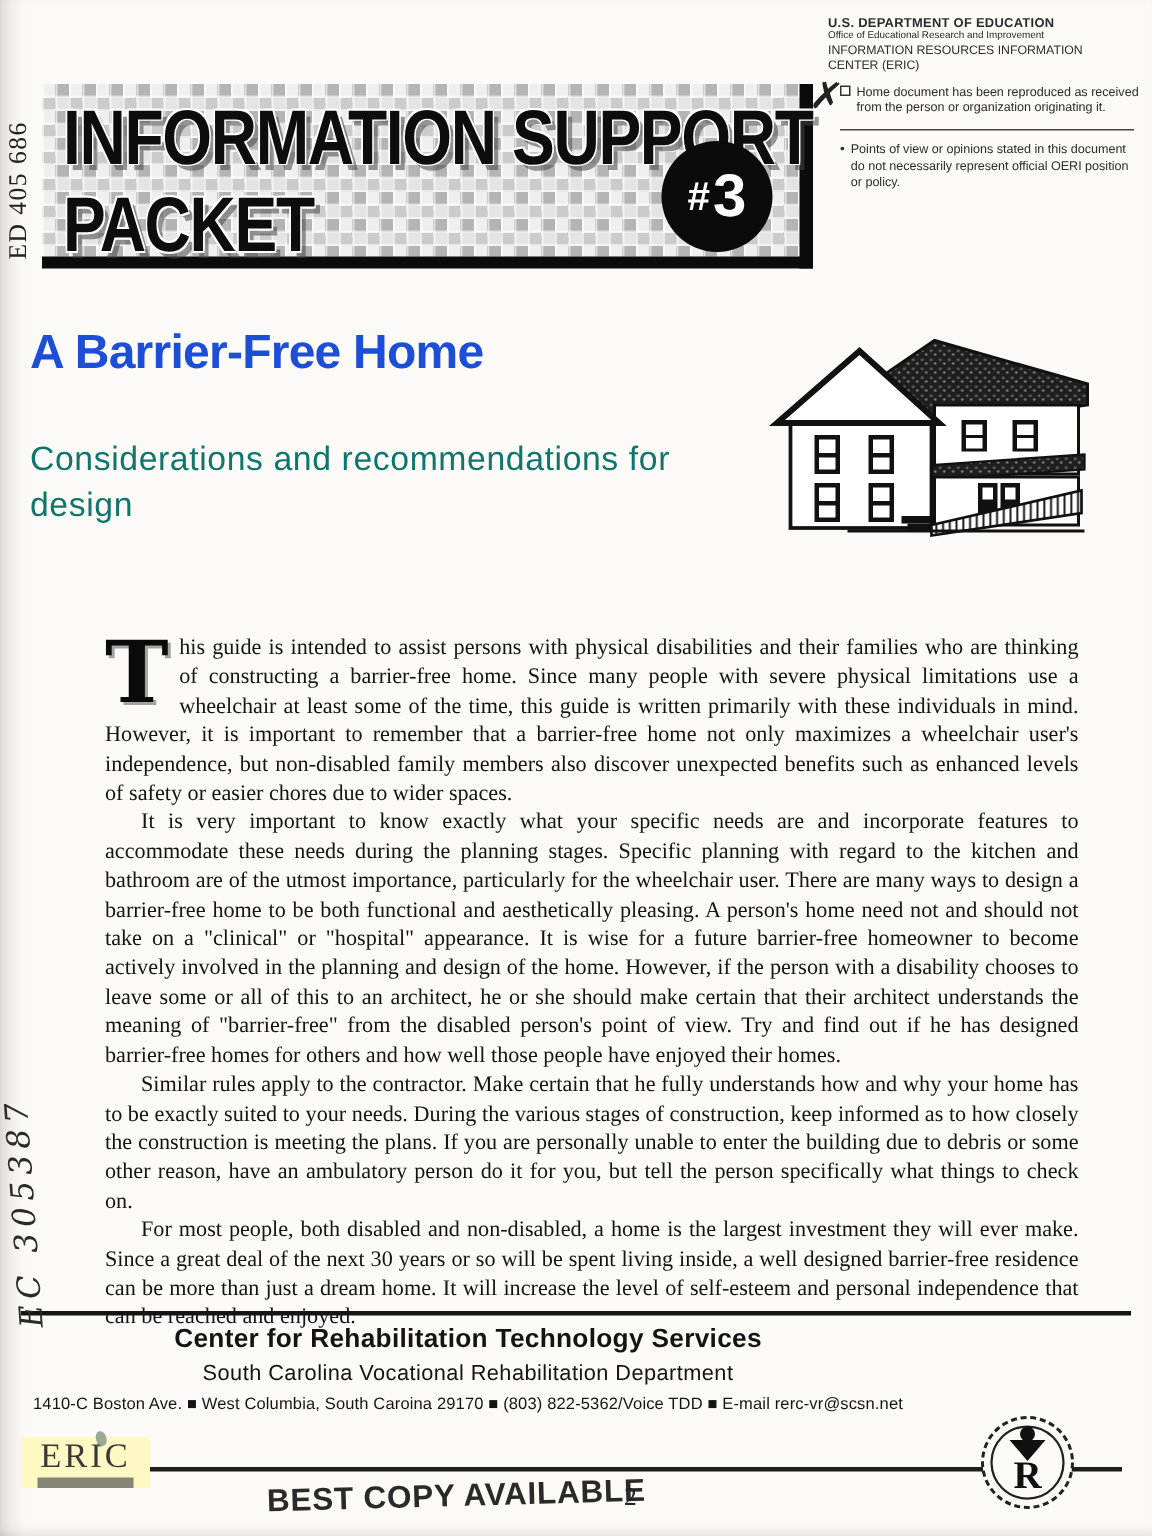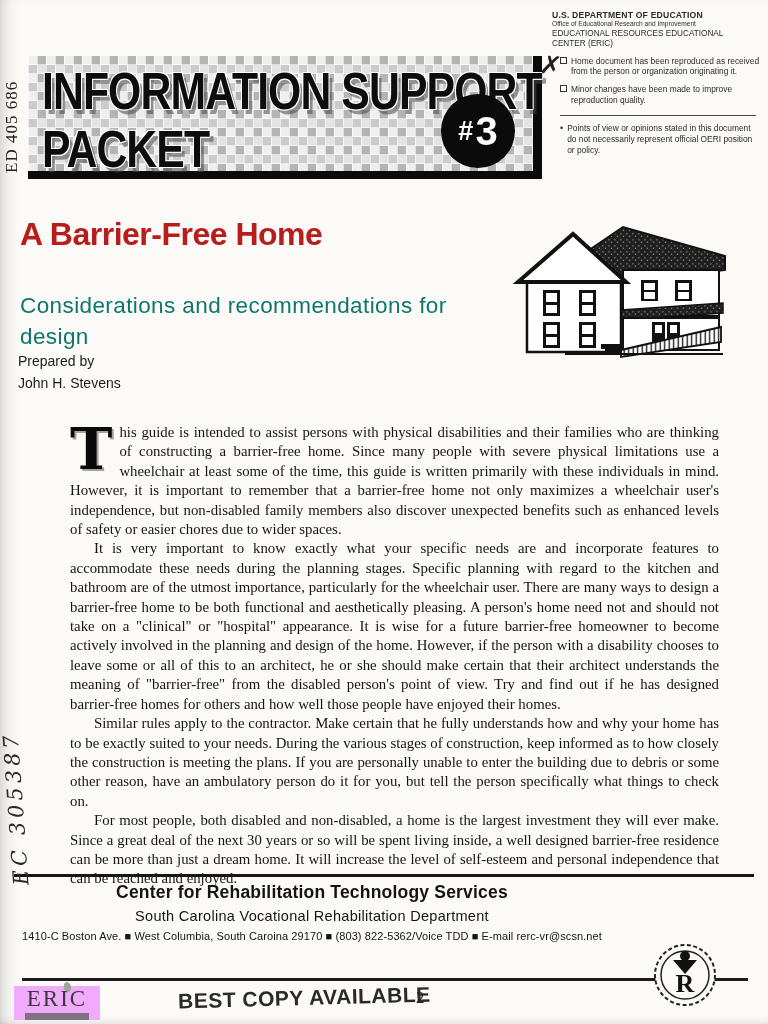--- a/index.html
+++ b/index.html
@@ -63,21 +63,21 @@
   .xmark {
     position:absolute; left:-12px; top:-6px; font-size:26px; color:#222;
     transform:rotate(8deg); font-family:"DejaVu Sans", sans-serif; font-weight:bold;
   }
   .notice-rule { border:none; border-top:1px solid #444; margin:9px 4px 0 8px; }
   .bullet { flex:0 0 auto; font-size:9px; line-height:1; margin-top:1px; }
 
   
   .title {
     position:absolute; left:20px; top:216px;
-    font-size:32px; font-weight:bold; letter-spacing:-.5px; color:#b91c1c;
+    font-size:32px; font-weight:bold; letter-spacing:-.5px; color:#1d4ed8;
   }
   .subtitle {
     position:absolute; left:20px; top:290px; width:470px;
     font-size:22.5px; font-weight:400; letter-spacing:.4px; line-height:1.38; color:#0f766e;
   }
   .prepared { position:absolute; left:18px; top:351px; font-size:14px; line-height:1.55; color:#1c1c1c; }
 
   
   .house { position:absolute; left:505px; top:220px; }
 
@@ -98,21 +98,21 @@
   
   .footer-rule { position:absolute; left:14px; top:874px; width:740px; border-top:3px solid #151515; }
   .footer { position:absolute; left:0; top:882px; width:624px; text-align:center; color:#141414; }
   .footer .org { font-size:17.5px; font-weight:bold; letter-spacing:.2px; }
   .footer .dept { font-size:14.5px; margin-top:5px; letter-spacing:.3px; }
   .footer .addr { font-size:11px; margin-top:6px; letter-spacing:.1px; }
   .footer .date { font-size:14px; font-weight:bold; margin-top:5px; letter-spacing:1px; }
 
   
   .bottom-rule { position:absolute; left:22px; top:978px; width:726px; border-top:3px solid #1d1d1d; }
-  .eric-logo { position:absolute; left:14px; top:986px; width:86px; text-align:center; background:#f0abfc; }
+  .eric-logo { position:absolute; left:14px; top:958px; width:86px; text-align:center; background:#fef9c3; }
   .eric-logo .word {
     font-family:"Liberation Serif", serif; font-size:23px; letter-spacing:2px; color:#3a3a3a; position:relative;
   }
   .eric-leaf {
     position:absolute; left:50px; top:-4px; width:7px; height:10px; border-radius:50% 50% 50% 0;
     background:#9aa894; transform:rotate(-18deg);
   }
   .eric-bar { margin:1px auto 0; width:64px; height:7px; background:#5c5c5c; opacity:.75; }
   .right-logo { position:absolute; left:650px; top:940px; }
   .stamp {
@@ -136,45 +136,37 @@
     <div class="banner-badge">
       <span class="hash">#</span>
       <span>3</span>
     </div>
   </div>
 
   <div class="eric-notice">
     <div class="hdr">
       <div class="h1">U.S. DEPARTMENT OF EDUCATION</div>
       <div class="h2">Office of Educational Research and Improvement</div>
-      <div class="h3">EDUCATIONAL RESOURCES EDUCATIONAL</div>
+      <div class="h3">INFORMATION RESOURCES INFORMATION</div>
       <div class="h3">CENTER (ERIC)</div>
     </div>
     <div class="notice-item">
       <span class="xmark">✗</span>
       <span class="cbx"></span>
       <span class="txt">Home document has been reproduced as received from the person or organization originating it.</span>
     </div>
-    <div class="notice-item">
-      <span class="cbx"></span>
-      <span class="txt">Minor changes have been made to improve reproduction quality.</span>
-    </div>
     <hr class="notice-rule">
     <div class="notice-item">
       <span class="bullet">•</span>
       <span class="txt">Points of view or opinions stated in this document do not necessarily represent official OERI position or policy.</span>
     </div>
   </div>
 
   <div class="title">A Barrier-Free Home</div>
   <div class="subtitle">Considerations and recommendations for design</div>
-  <div class="prepared">
-    <div>Prepared by</div>
-    <div>John H. Stevens</div>
-  </div>
 
   <svg class="house" width="228" height="140" viewBox="0 0 228 140">
     <defs>
       <pattern id="speck" width="6" height="6" patternUnits="userSpaceOnUse">
         <rect width="6" height="6" fill="#1f1f1f"></rect>
         <circle cx="1.8" cy="1.8" r="1" fill="#5d5d5d"></circle>
         <circle cx="4.5" cy="4.3" r=".8" fill="#8a8a8a"></circle>
       </pattern>
       <pattern id="hatch" width="4.5" height="10" patternUnits="userSpaceOnUse">
         <rect width="4.5" height="10" fill="#fff"></rect>

